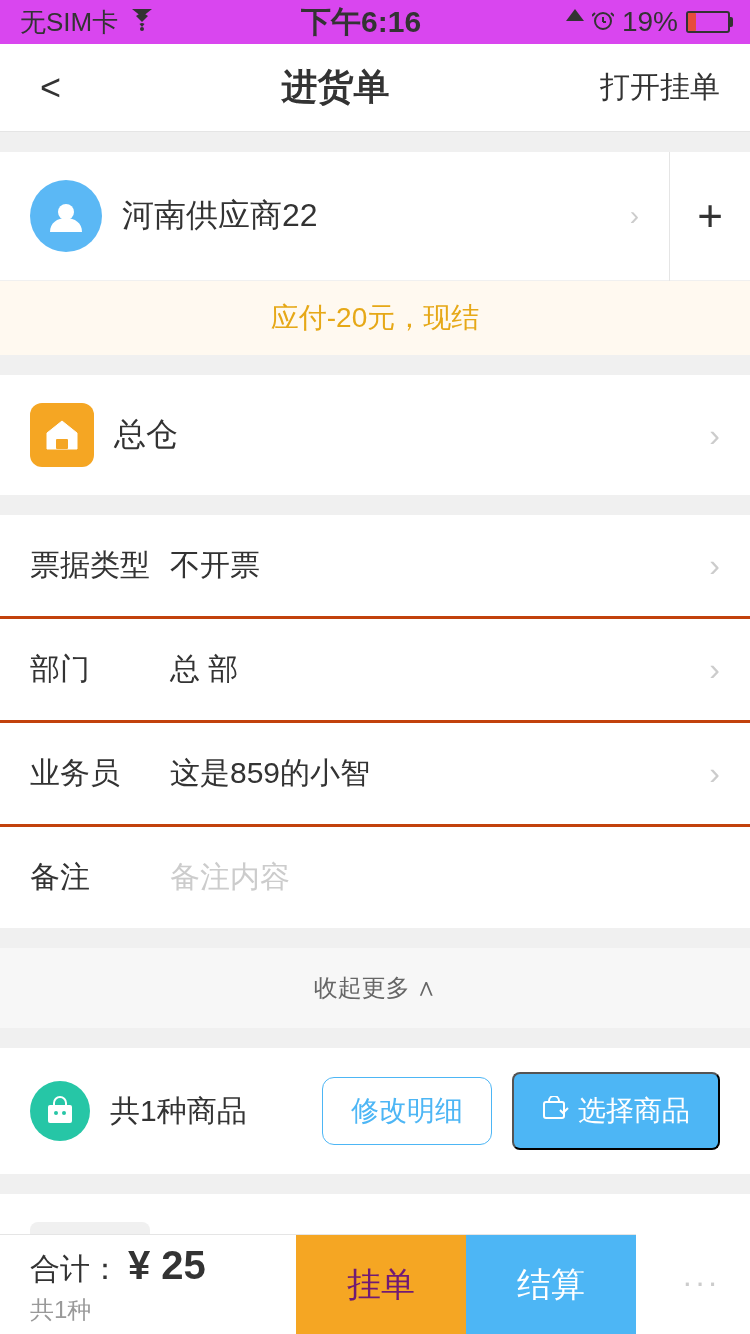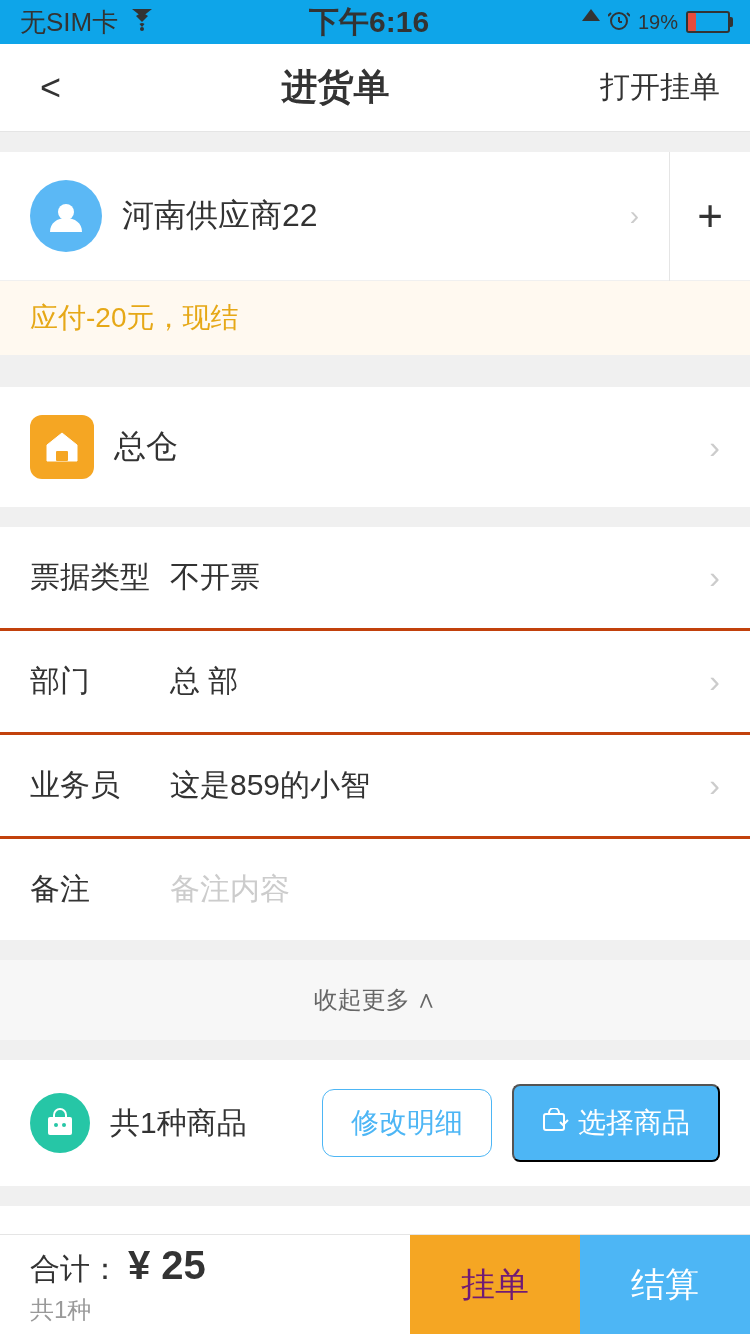--- a/index.html
+++ b/index.html
@@ -9,31 +9,31 @@
       min-height: 1334px;
       font-family: -apple-system, 'PingFang SC', 'Helvetica Neue', sans-serif;
       background: #f0f0f0;
       font-size: 28px;
       color: #333;
     }
 
     
     .status-bar {
       height: 44px;
-      background: #0ea5e9;
+      background: #d946ef;
       display: flex;
       align-items: center;
       justify-content: space-between;
       padding: 0 20px;
       font-size: 26px;
       font-weight: 500;
     }
     .status-left { display: flex; align-items: center; gap: 10px; }
     .status-center { font-size: 30px; font-weight: 600; }
-    .status-right { display: flex; align-items: center; gap: 8px; font-size: 20px; }
+    .status-right { display: flex; align-items: center; gap: 8px; font-size: 28px; }
     .battery {
       width: 44px; height: 22px; border: 2px solid #333; border-radius: 3px; position: relative; display: inline-flex; align-items: center;
     }
     .battery::after { content: ''; width: 3px; height: 10px; background: #333; position: absolute; right: -5px; top: 50%; transform: translateY(-50%); border-radius: 0 2px 2px 0; }
     .battery-fill { width: 20%; height: 100%; background: #e74c3c; border-radius: 1px; }
 
     
     .nav-bar {
       height: 88px;
       background: #fff;
@@ -82,21 +82,22 @@
       font-size: 44px; color: #333; cursor: pointer;
       border-bottom: 1px solid #f0f0f0;
     }
 
     
     .notice-bar {
       background: #fff9f0;
       padding: 18px 30px;
       font-size: 28px;
       color: #e6a817;
-      margin-bottom: 32px;
+      margin-bottom: 20px;
+      text-align: center;
     }
 
     
     .warehouse-section {
       background: #fff;
       margin-bottom: 20px;
     }
     .row-item {
       display: flex;
       align-items: center;
@@ -181,21 +182,21 @@
     .product-info { flex: 1; }
     .product-name { font-size: 30px; color: #333; margin-bottom: 12px; }
     .product-price { font-size: 28px; color: #333; }
     .price-highlight { color: #4db6f5; }
     .product-more { color: #ccc; font-size: 32px; letter-spacing: 2px; }
 
     
     .bottom-bar {
       position: fixed;
       bottom: 0;
-      width: 750px;
+      width: 636px;
       height: 100px;
       display: flex;
       align-items: stretch;
       background: #fff;
       border-top: 1px solid #e5e5e5;
     }
     .bottom-total {
       flex: 1;
       display: flex;
       flex-direction: column;

